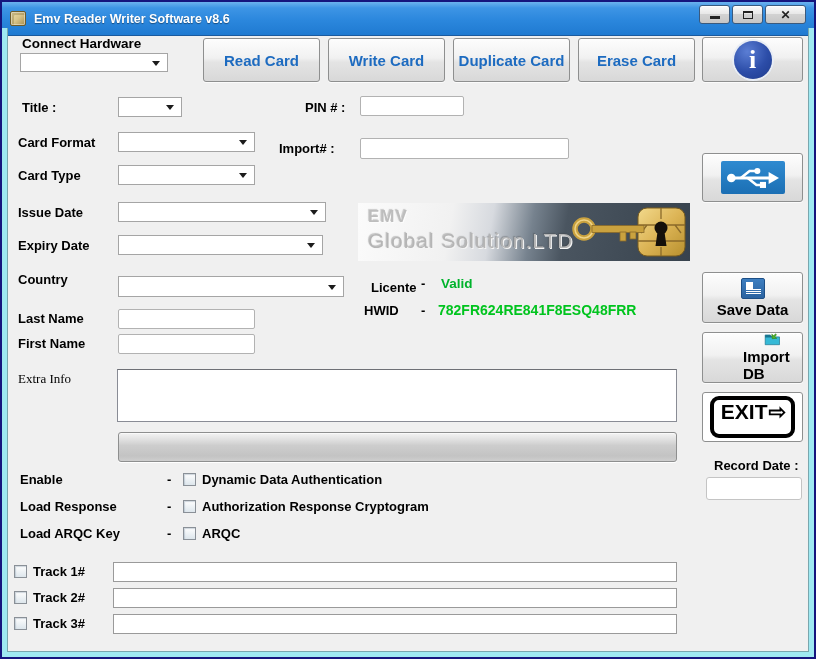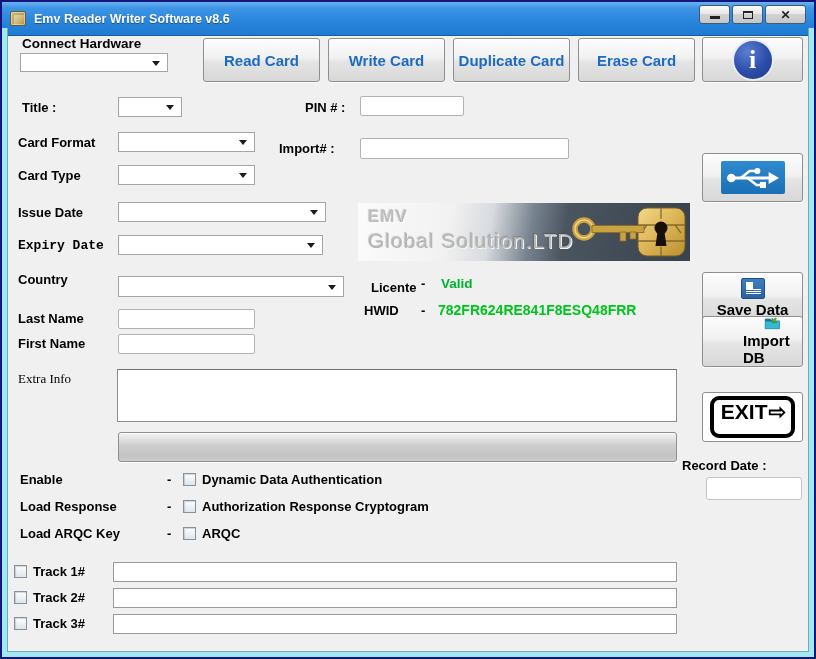--- a/index.html
+++ b/index.html
@@ -189,21 +189,21 @@
   <div class="label" style="left:18px; top:168px;">Card Type</div>
   <div class="combo" style="left:118px; top:165px; width:137px; height:20px;">
       <span class="arr"></span>
     </div>
 
   <div class="label" style="left:18px; top:205px;">Issue Date</div>
   <div class="combo" style="left:118px; top:202px; width:208px; height:20px;">
       <span class="arr"></span>
     </div>
 
-  <div class="label" style="left:18px; top:238px;font-family:Liberation Mono, monospace;">Expiry Date</div>
+  <div class="label" style="left:18px; top:238px;">Expiry Date</div>
   <div class="combo" style="left:118px; top:235px; width:205px; height:20px;">
       <span class="arr"></span>
     </div>
 
   <div class="label" style="left:18px; top:272px;">Country</div>
   <div class="combo" style="left:118px; top:276px; width:226px; height:21px;">
       <span class="arr"></span>
     </div>
 
   <div class="label" style="left:18px; top:311px;">Last Name</div>
@@ -292,36 +292,36 @@
       </svg>
     </span>
   </div>
 
 
   <div class="btn sbtn" style="left:702px; top:272px; width:101px; height:51px;">
     <span class="save-icon"></span>
     <span class="dark-label">Save Data</span>
   </div>
 
-  <div class="btn sbtn" style="left:702px; top:316px; width:101px; height:51px;padding-left:40px;">
+  <div class="btn sbtn" style="left:702px; top:332px; width:101px; height:51px;padding-left:40px;">
     <svg width="26" height="20" viewBox="0 0 26 20">
       <path d="M1 6 L1 18 L23 18 L23 6 Z" fill="#35b9d6" stroke="#15708a"></path>
       <path d="M1 6 L1 3 L9 3 L11 6 Z" fill="#1a7a94" stroke="#15708a"></path>
       <path d="M14 1 L14 5 L10 5 L15 10 L20 5 L16 5 L16 1 Z" transform="rotate(40 15 5)" fill="#4db42a" stroke="#2c7a12" stroke-width="0.8"></path>
     </svg>
     <span class="dark-label">Import DB</span>
   </div>
 
   <div class="btn sbtn" style="left:702px; top:392px; width:101px; height:50px; background:#fff; box-shadow:none;">
     <span class="exit-inner">
       <span>EXIT</span>
       <span class="exit-arrow">⇨</span>
     </span>
   </div>
 
-  <div class="label" style="left:674px; top:458px;padding-left:8px;">Record Date :</div>
+  <div class="label" style="left:706px; top:458px;padding-left:8px;">Record Date :</div>
   <input class="tinput" style="left: 706px; top: 477px; width: 96px; height: 23px; border-radius: 3px; border-color: rgb(196, 196, 196);">
 
   <div class="chrome-glow"></div>
   <div class="chrome-glow-inner"></div>
   <div class="chrome-border"></div>
 
 </div>
 
 </body></html>

